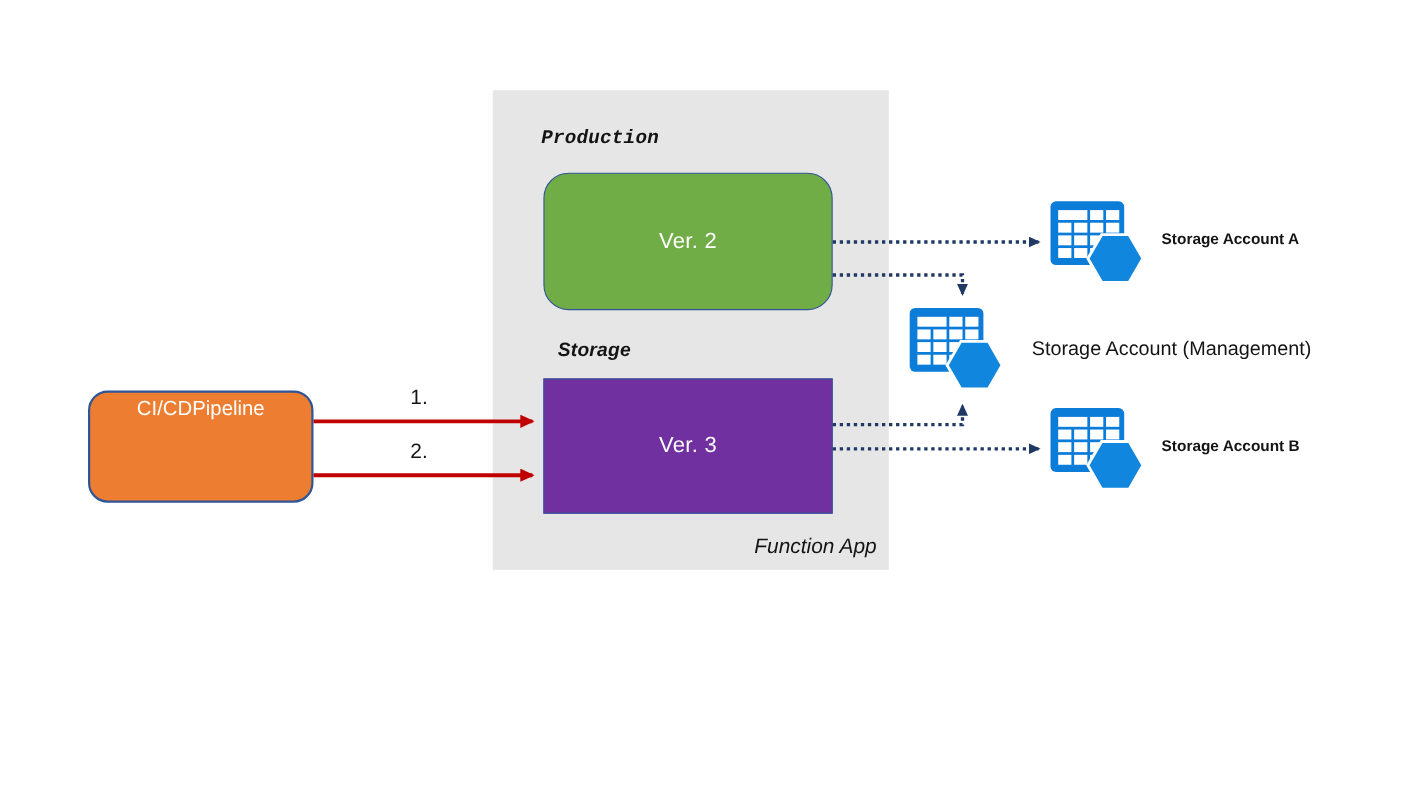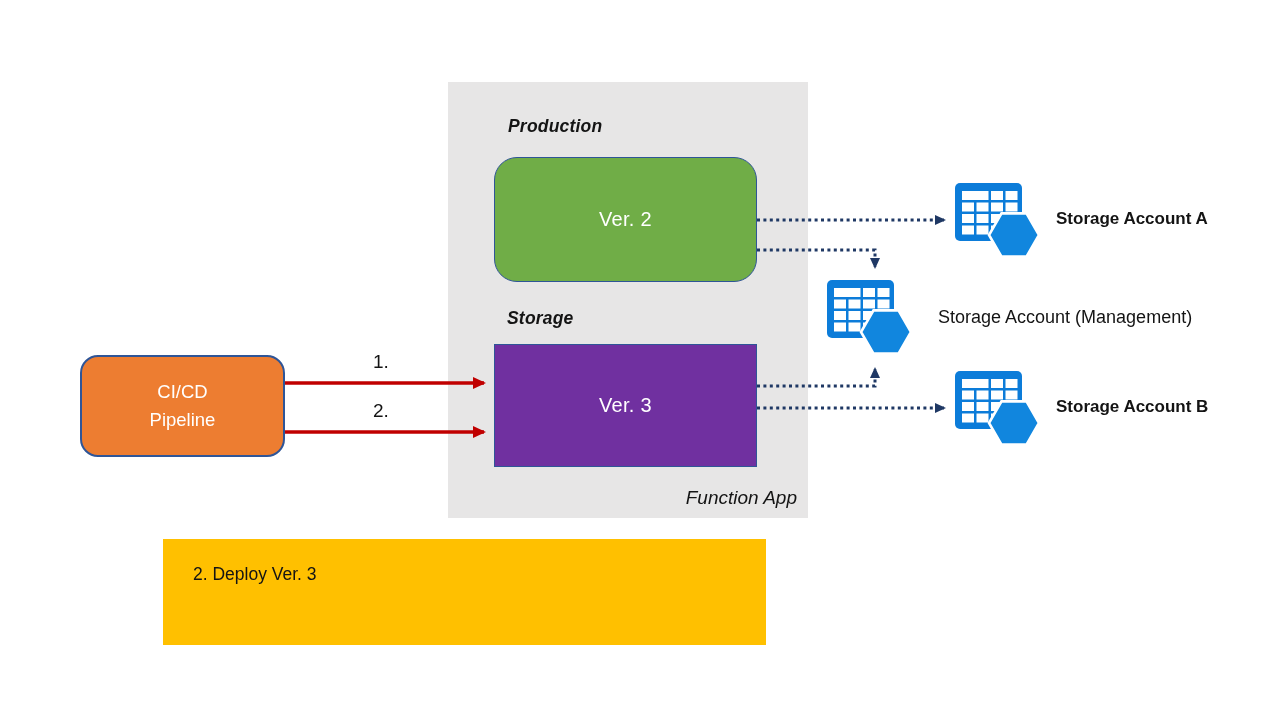--- a/index.html
+++ b/index.html
@@ -23,21 +23,21 @@
     background: var(--function_app_bg);
   }
   .slot-heading {
     position: absolute;
     font-size: 17.5px;
     font-weight: 700;
     font-style: italic;
     color: var(--text_black);
     letter-spacing: 0.2px;
   }
-  .slot-heading.production { left: 60px; top: 34px; }
+  .slot-heading.production { left: 44px; top: 34px; font-family: Liberation Mono, monospace; }
   .slot-heading.staging    { left: 59px; top: 226px; }
   .slot-box {
     position: absolute;
     left: 46px;
     width: 263px;
     border: 1.5px solid var(--shape_border_navy);
     display: flex;
     align-items: center;
     justify-content: center;
   }
@@ -57,43 +57,43 @@
   }
   
   .pipeline-box {
     position: absolute;
     left: 80px; top: 355px;
     width: 205px; height: 102px;
     background: var(--pipeline_orange);
     border: 2px solid var(--shape_border_navy);
     border-radius: 18px;
     display: flex;
-    flex-direction: column;
-    align-items: center;
+    flex-direction: row;
+    align-items: flex-start;
     justify-content: center;
     color: var(--text_white);
     font-size: 18.5px;
     line-height: 1.5;
   }
   
   .arrow-num {
     position: absolute;
     font-size: 19px;
     color: var(--text_black);
   }
   .arrow-num.n1 { left: 373px; top: 351px; }
   .arrow-num.n2 { left: 373px; top: 400px; }
   
   .storage-icon { position: absolute; width: 88px; height: 80px; }
   .storage-icon.a    { left: 954px; top: 182px; }
   .storage-icon.mgmt { left: 826px; top: 279px; }
   .storage-icon.b    { left: 954px; top: 370px; }
   .storage-label {
     position: absolute;
-    font-size: 17px;
+    font-size: 14px;
     color: var(--text_black);
     white-space: nowrap;
   }
   .storage-label.bold { font-weight: 700; }
   .storage-label.a    { left: 1056px; top: 209px; }
   .storage-label.mgmt { left: 938px;  top: 307px; font-size: 18px; }
   .storage-label.b    { left: 1056px; top: 397px; }
   
   .note-box {
     position: absolute;
@@ -221,17 +221,14 @@
         <rect x="51.5" y="32" width="12" height="9"></rect>
       <rect x="8" y="43.5" width="12" height="9"></rect>
         <rect x="22.5" y="43.5" width="12" height="9"></rect>
       <rect x="37" y="43.5" width="12" height="9"></rect>
         <rect x="51.5" y="43.5" width="12" height="9"></rect>
     </g>
     <path d="M85,53 L72.5,74.65 L47.5,74.65 L35,53 L47.5,31.35 L72.5,31.35 Z" fill="var(--storage_hex_blue)" stroke="#fff" stroke-width="2.6"></path>
   </svg>
   <div class="storage-label bold b">Storage Account B</div>
 
-  <div class="note-box">
-    <div class="note-text">2. Deploy Ver. 3</div>
-  </div>
 
 </div>
 
 </body></html>

